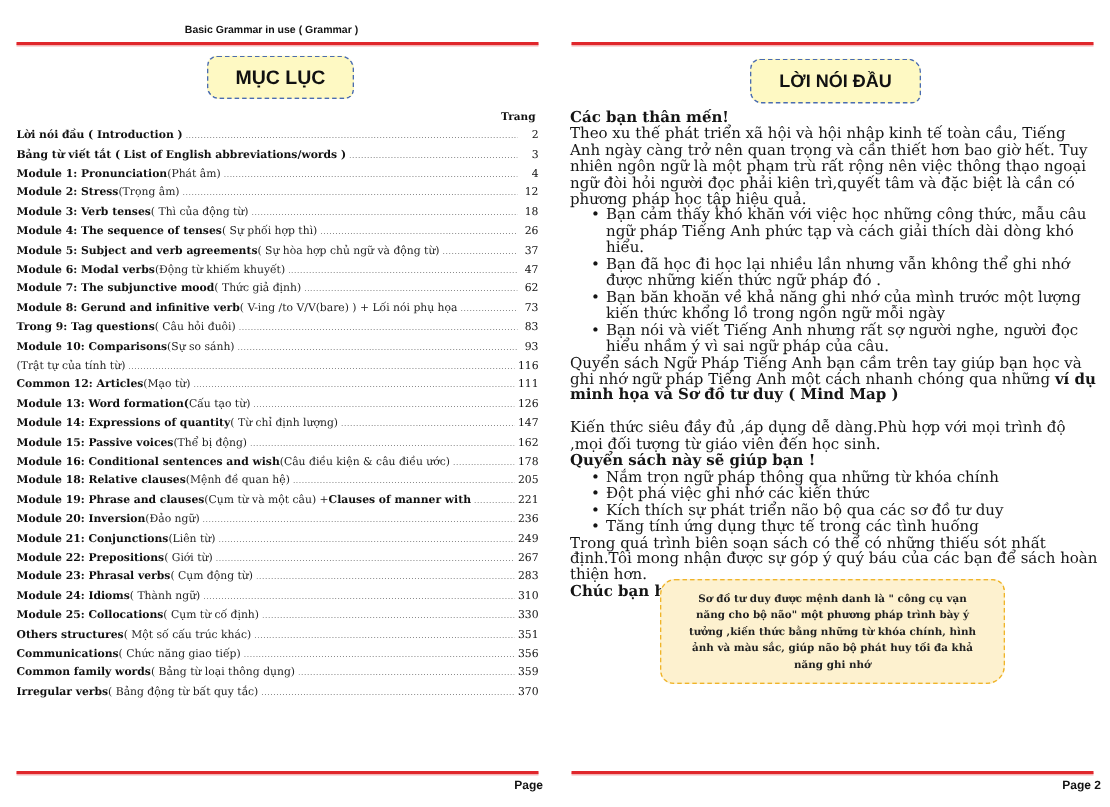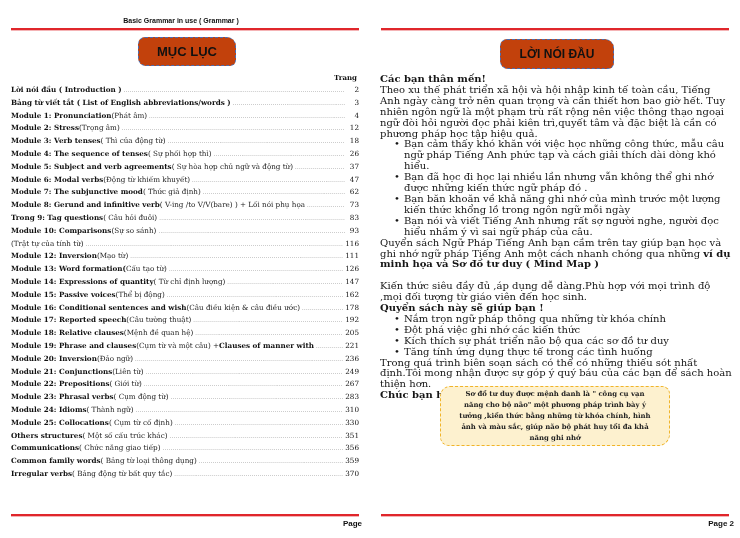--- a/index.html
+++ b/index.html
@@ -25,21 +25,21 @@
     .page-right .rule-bottom { top: 514px; left: 9px; width: 348px; }
 
     .page-num {
       position: absolute; top: 519px; right: 0px;
       font-family: "Liberation Sans", sans-serif; font-weight: bold; font-size: 8px;
     }
     .page-left .page-num { right: 0px; }
     .page-right .page-num { right: 6px; }
 
     .title-box {
-      position: absolute; background: #c2410c;
+      position: absolute; background: #fef9c3;
       border: 1.3px dashed #4a6cb0; border-radius: 7px 9px 6px 8px;
       display: flex; align-items: center; justify-content: center;
       font-family: "Liberation Sans", sans-serif; font-weight: bold; color: #111;
     }
     .page-left .title-box { top: 37px; left: 138px; width: 98px; height: 29px; font-size: 13px; }
     .page-right .title-box { top: 39px; left: 128px; width: 114px; height: 30px; font-size: 12px; }
 
     
     .toc-head {
       position: absolute; top: 73px; right: 5px; font-size: 7px; font-weight: bold;
@@ -68,21 +68,21 @@
       font-size: 10px; line-height: 10.9px; color: #151515;
     }
     .preface p { margin: 0; }
     .preface .bold { font-weight: bold; }
     .preface ul { list-style: none; margin-left: 14px; }
     .preface li { position: relative; padding-left: 10px; }
     .preface li::before { content: "•"; position: absolute; left: 0; top: 0; }
     .preface .gap { height: 10.9px; }
 
     .callout {
-      position: absolute; top: 386px; left: 68px; width: 230px; height: 60px;
+      position: absolute; top: 386px; left: 68px; width: 230px; height: 70px;
       background: #fdf1cf; border: 1.4px dashed #f0b429; border-radius: 10px 8px 12px 9px;
       display: flex; align-items: center; justify-content: center; text-align: center;
       font-size: 6.9px; line-height: 11px; font-weight: bold; padding: 0 14px; color: #222;
     }
   </style>
 </head>
 <body>
 
 <div class="page page-left">
   <div class="running-header">Basic Grammar in use ( Grammar )</div>
@@ -162,21 +162,21 @@
         <span class="vi">(Sự so sánh)</span>
         <span class="dots"></span>
         <span class="pg">93</span>
       </div>
       <div class="toc-row">
         <span class="vi">(Trật tự của tính từ)</span>
         <span class="dots"></span>
         <span class="pg">116</span>
       </div>
       <div class="toc-row">
-        <span class="b">Module 12: Inversion</span>
+        <span class="b">Common 12: Articles</span>
         <span class="vi">(Mạo từ)</span>
         <span class="dots"></span>
         <span class="pg">111</span>
       </div>
       <div class="toc-row">
         <span class="b">Module 13: Word formation(</span>
         <span class="vi">Cấu tạo từ)</span>
         <span class="dots"></span>
         <span class="pg">126</span>
       </div>
@@ -190,26 +190,20 @@
         <span class="b">Module 15: Passive voices</span>
         <span class="vi">(Thể bị động)</span>
         <span class="dots"></span>
         <span class="pg">162</span>
       </div>
       <div class="toc-row">
         <span class="b">Module 16: Conditional sentences and wish</span>
         <span class="vi">(Câu điều kiện &amp; câu điều ước)</span>
         <span class="dots"></span>
         <span class="pg">178</span>
-      </div>
-      <div class="toc-row">
-        <span class="b">Module 17: Reported speech</span>
-        <span class="vi">(Câu tường thuật)</span>
-        <span class="dots"></span>
-        <span class="pg">192</span>
       </div>
       <div class="toc-row">
         <span class="b">Module 18: Relative clauses</span>
         <span class="vi">(Mệnh đề quan hệ)</span>
         <span class="dots"></span>
         <span class="pg">205</span>
       </div>
       <div class="toc-row">
         <span class="b">Module 19: Phrase and clauses</span>
         <span class="vi">(Cụm từ và một câu) +</span>

